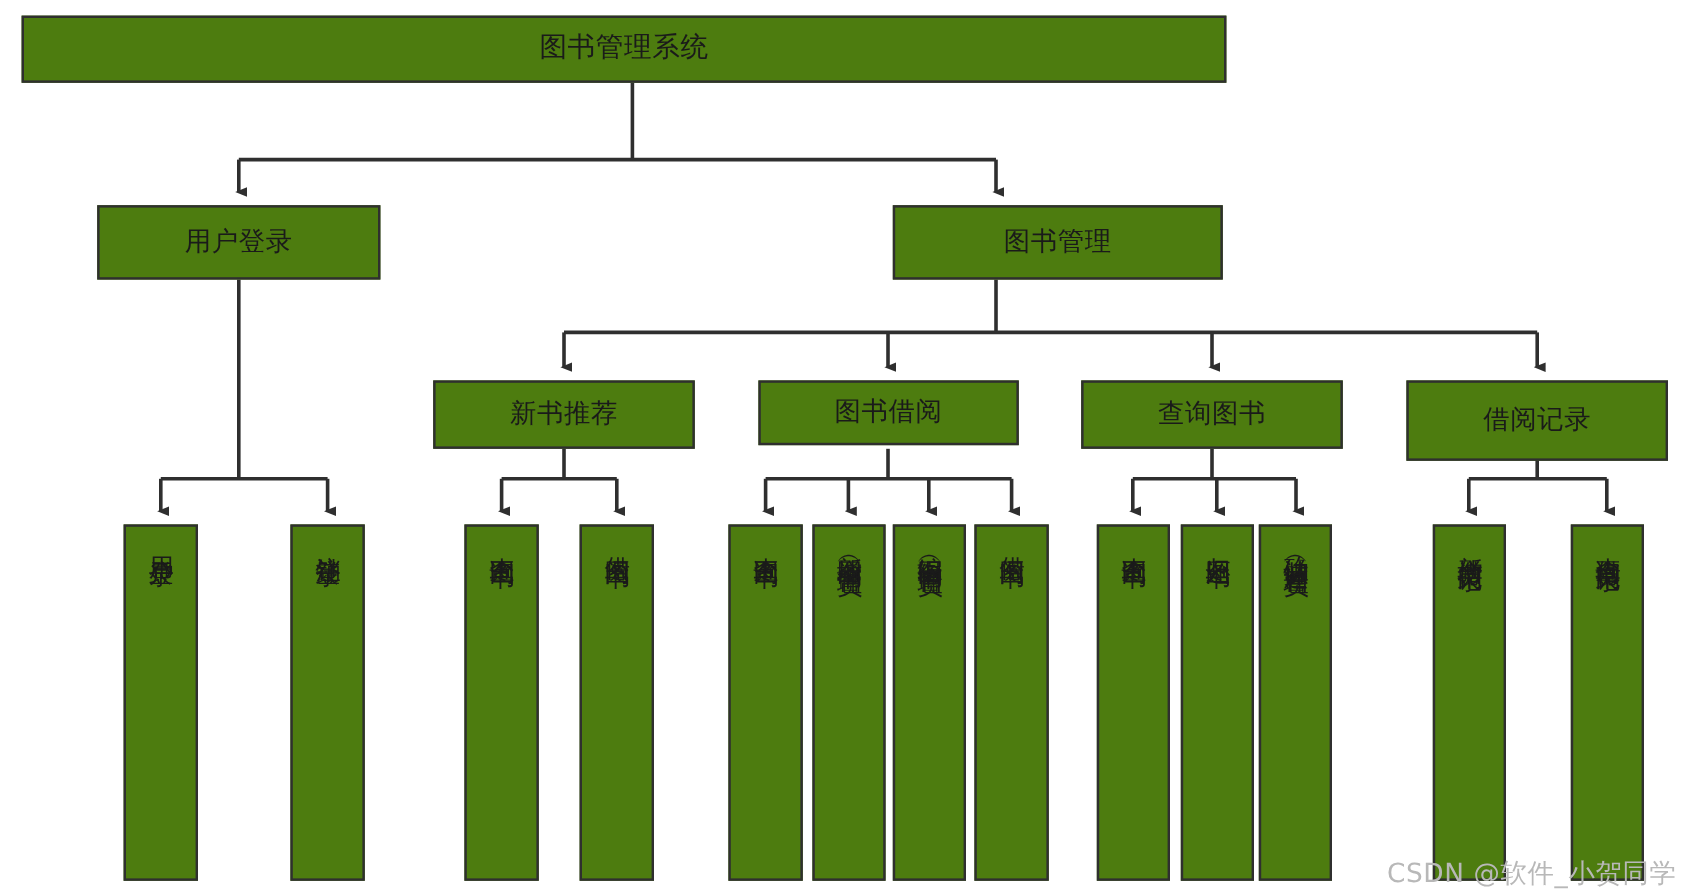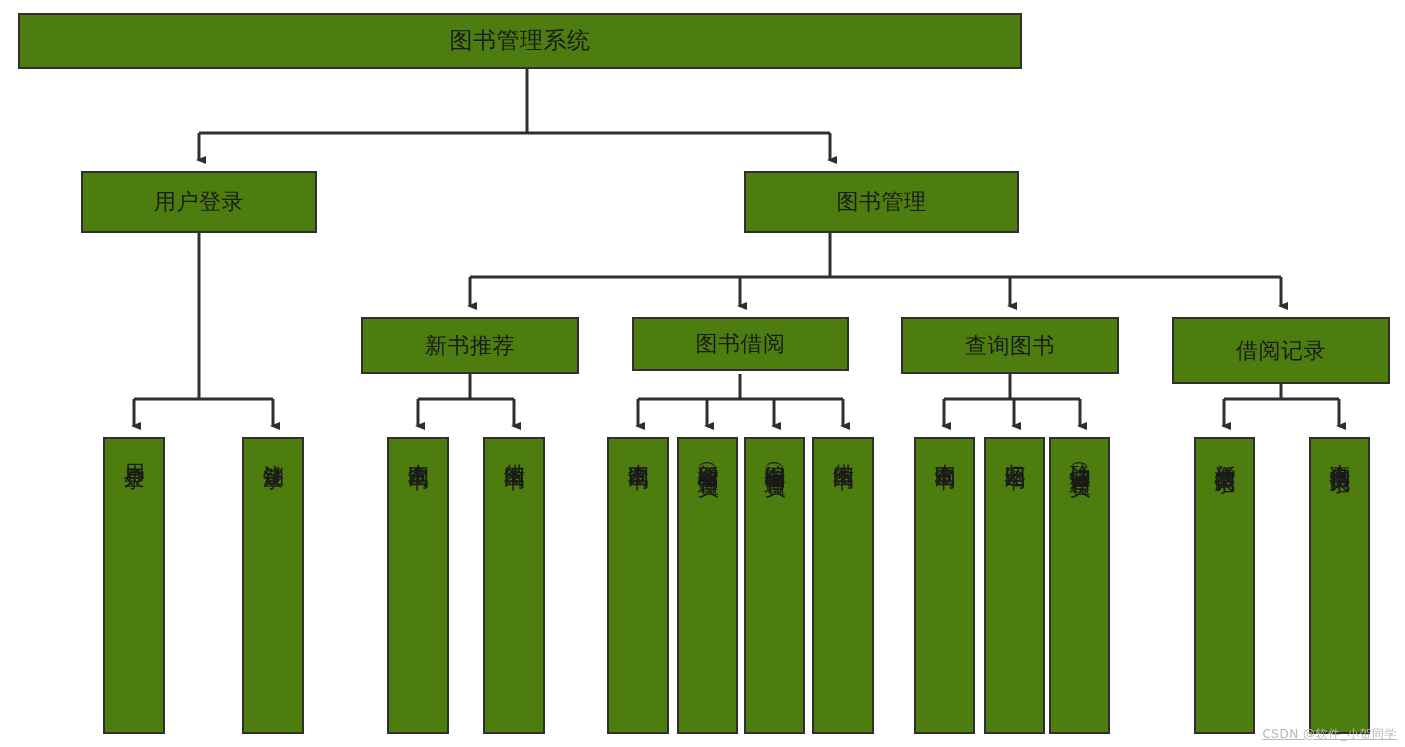--- a/index.html
+++ b/index.html
@@ -57,25 +57,24 @@
     text-orientation: upright;
     font-size: 21px;
     letter-spacing: 2px;
     line-height: 1.0;
   }
   .node.root .node-label { font-size: 23px; }
   .watermark {
     position: absolute;
     right: 8px;
     bottom: 4px;
-    font-size: 12px;
+    font-size: 22px;
     color: #b8b8b8;
     white-space: nowrap;
     letter-spacing: 0.5px;
-    text-decoration: underline;
   }
 </style>
 </head>
 <body>
 
 <div id="canvas">
 
   <svg id="edges" viewBox="0 0 1405 747">
     <defs>
       <marker id="arrow" markerWidth="10" markerHeight="10" refX="4" refY="7" orient="auto" markerUnits="userSpaceOnUse">

